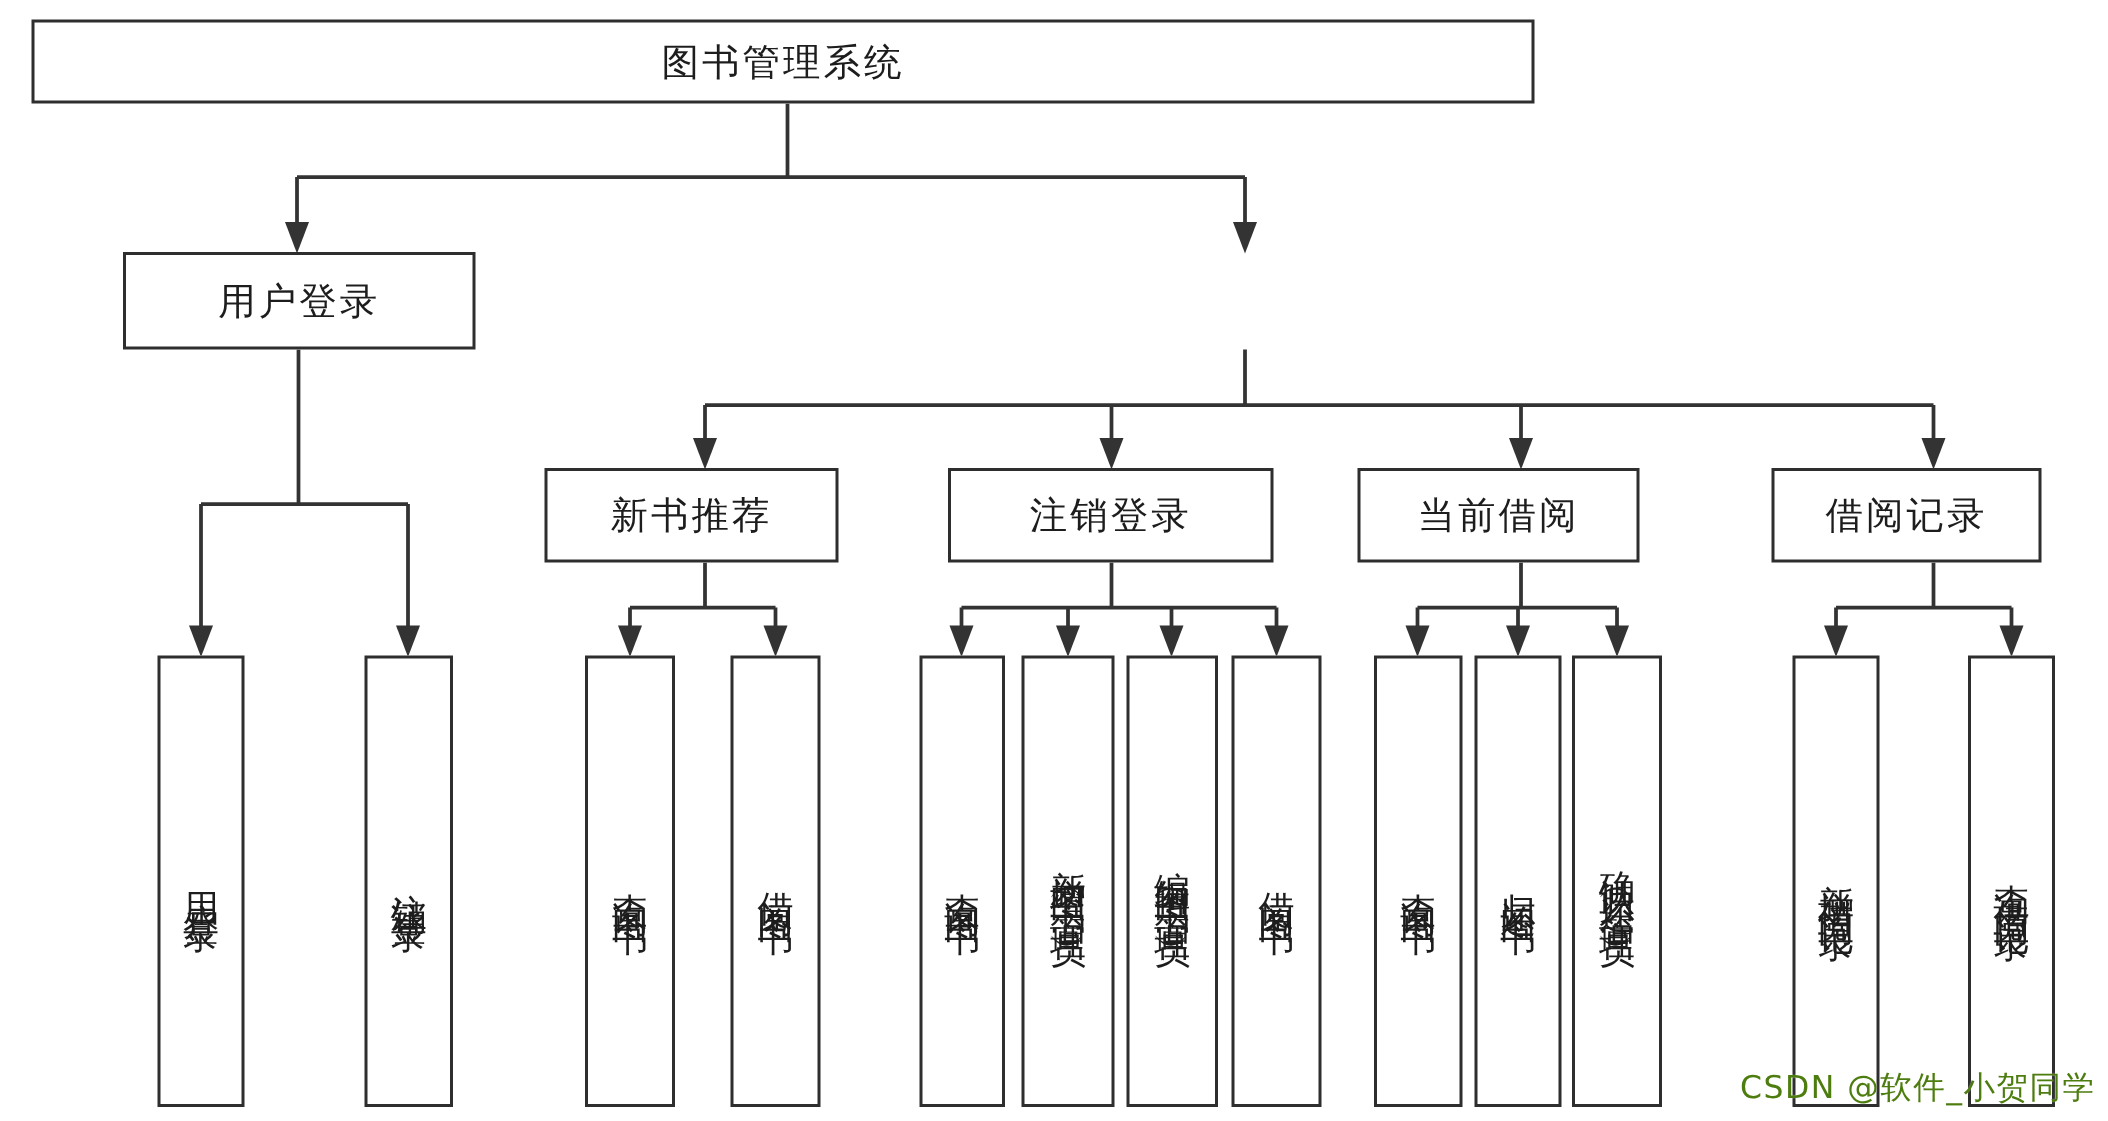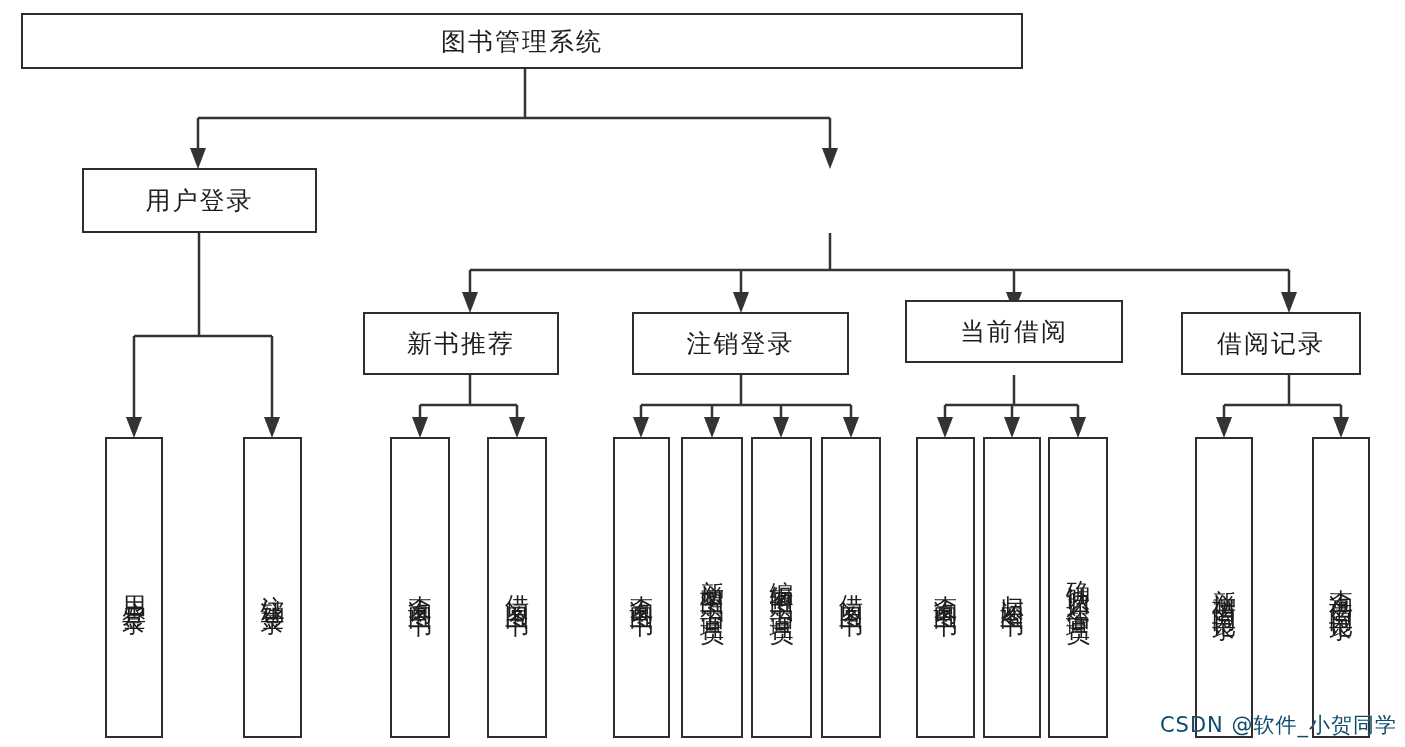--- a/index.html
+++ b/index.html
@@ -38,21 +38,21 @@
     color:#1d1d1d;
     line-height:1;
     white-space:nowrap;
   }
   .watermark{
     position:absolute;
     right:8px;
     top:711px;
     z-index:2;
     font-size:21px;
-    color:#0c4a6e;
+    color:#4d7c0f;
     letter-spacing:1px;
     white-space:nowrap;
     text-shadow:0 0 1px rgba(255,255,255,0.6);
   }
 </style>
 </head>
 <body>
 
 <div class="stage">
 
@@ -103,21 +103,21 @@
   <div class="node hlabel" style="left:82px;top:168px;width:235px;height:65px">
     <span>用户登录</span>
   </div>
 
   <div class="node hlabel" style="left:363px;top:312px;width:196px;height:63px">
     <span>新书推荐</span>
   </div>
   <div class="node hlabel" style="left:632px;top:312px;width:217px;height:63px">
     <span>注销登录</span>
   </div>
-  <div class="node hlabel" style="left:905px;top:300px;width:218px;height:63px">
+  <div class="node hlabel" style="left:905px;top:312px;width:188px;height:63px">
     <span>当前借阅</span>
   </div>
   <div class="node hlabel" style="left:1181px;top:312px;width:180px;height:63px">
     <span>借阅记录</span>
   </div>
 
   <div class="node leaf" style="left:105px;top:437px;width:58px;height:301px">
     <span class="vtext">用户登录</span>
   </div>
   <div class="node leaf" style="left:243px;top:437px;width:59px;height:301px">

